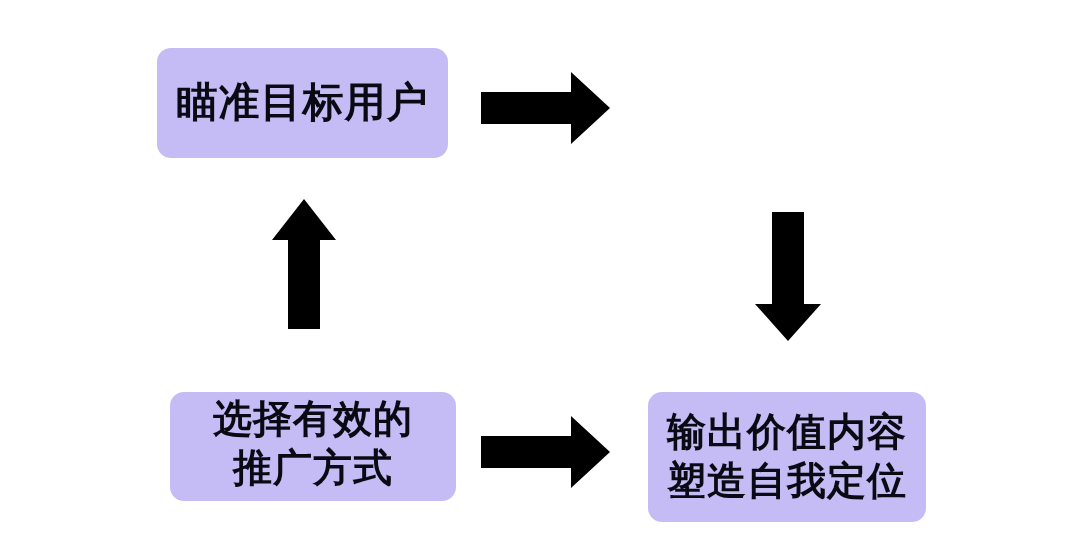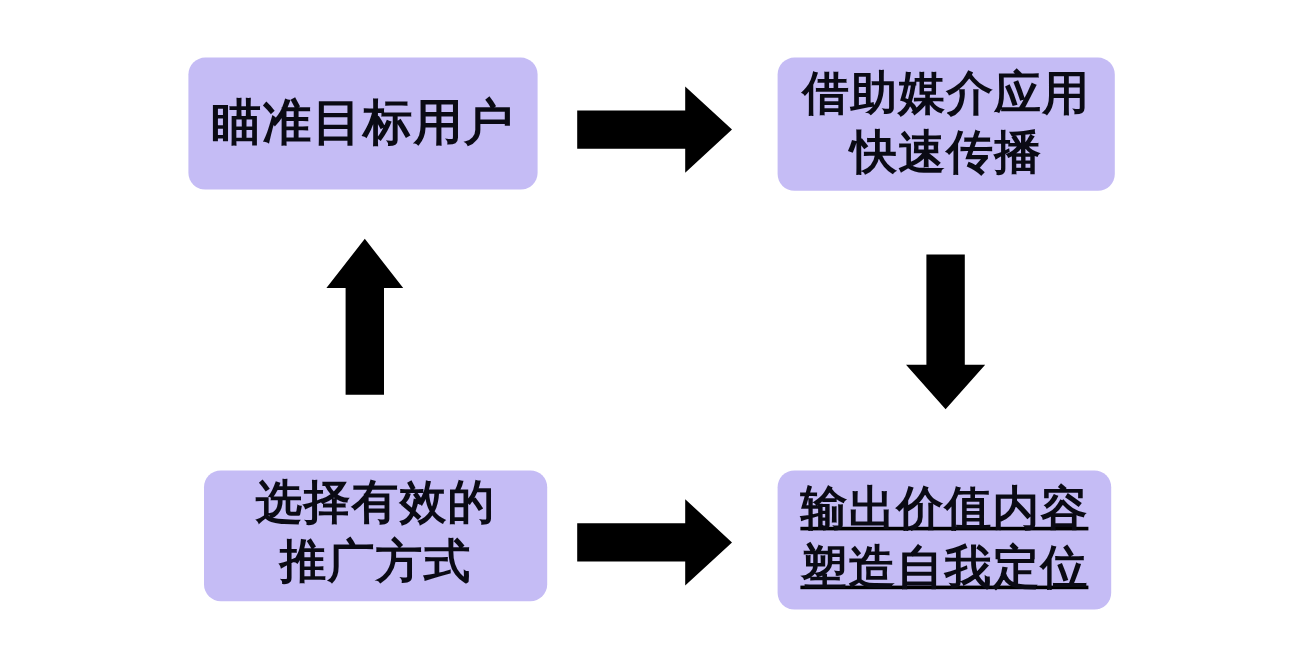--- a/index.html
+++ b/index.html
@@ -33,21 +33,21 @@
     font-size: 41px;
     line-height: 1.25;
     text-align: center;
     letter-spacing: 1px;
     white-space: pre-line;
     padding: 0 6px;
   }
   .node-1 { left: 157px; top: 48px;  width: 291px; height: 110px; }
   .node-2 { left: 648px; top: 48px;  width: 281px; height: 111px; }
   .node-3 { left: 170px; top: 392px; width: 286px; height: 109px; font-family: Liberation Mono, monospace; }
-  .node-4 { left: 648px; top: 392px; width: 278px; height: 116px; text-decoration: underline; }
+  .node-4 { left: 648px; top: 392px; width: 278px; height: 130px; }
 
   .node-2 .node-label,
   .node-3 .node-label,
   .node-4 .node-label { font-size: 39px; }
 
   .arrow {
     position: absolute;
   }
   .arrow svg { display: block; overflow: visible; }
 
@@ -58,24 +58,20 @@
 </style>
 </head>
 <body>
 
 <div id="canvas" style="--bg: #ffffff;">
 
   <div class="node node-1">
     <span class="node-label">瞄准目标用户</span>
   </div>
 
-  <div class="node node-2">
-    <span class="node-label">借助媒介应用
-快速传播</span>
-  </div>
 
   <div class="node node-3">
     <span class="node-label">选择有效的
 推广方式</span>
   </div>
 
   <div class="node node-4">
     <span class="node-label">输出价值内容
 塑造自我定位</span>
   </div>

